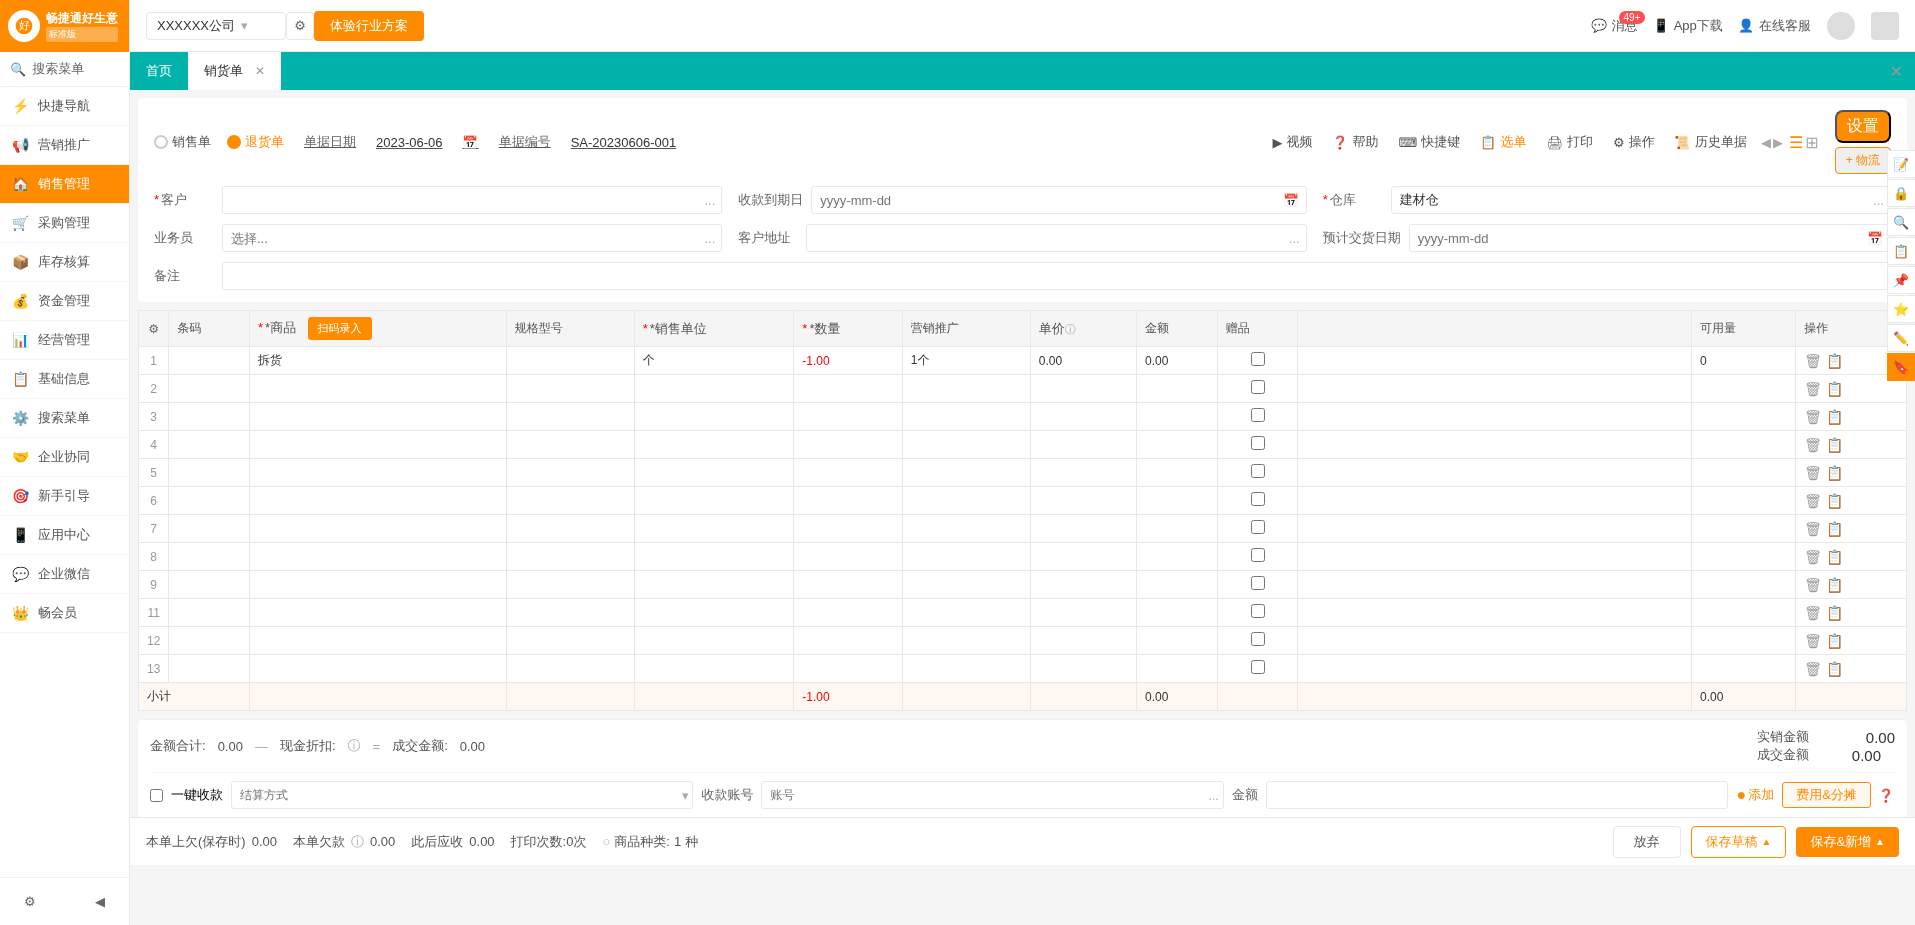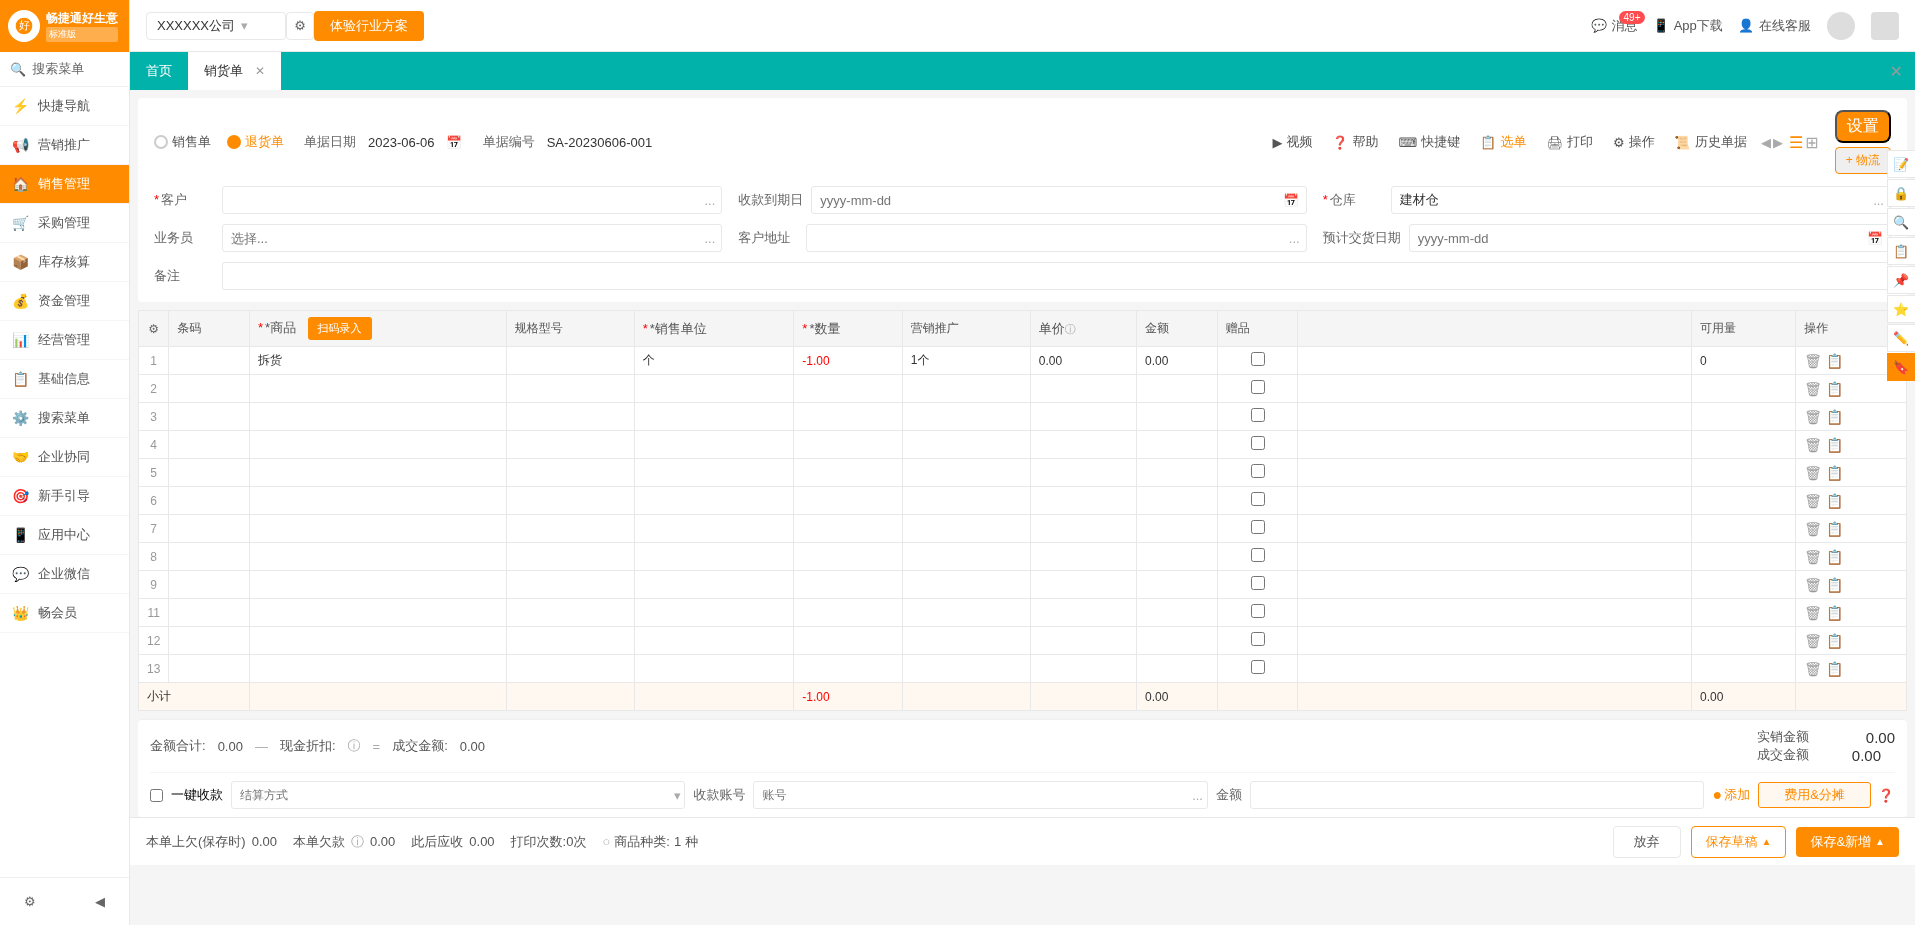--- a/index.html
+++ b/index.html
@@ -42,21 +42,21 @@
 
     
     .content { flex: 1; background: #f5f5f5; overflow: auto; display: flex; flex-direction: column; }
 
     
     .form-container { background: #fff; margin: 8px; border-radius: 4px; padding: 12px 16px; flex-shrink: 0; }
     .radio-group { display: flex; align-items: center; gap: 16px; }
     .radio-item { display: flex; align-items: center; gap: 4px; cursor: pointer; color: #555; }
     .radio-dot { width: 14px; height: 14px; border-radius: 50%; border: 2px solid #ccc; }
     .radio-dot.active { border-color: #ff8c00; background: #ff8c00; }
-    .form-field { display: flex; align-items: center; gap: 12px; color: #555; }
+    .form-field { display: flex; align-items: center; gap: 20px; color: #555; text-decoration: underline; }
     .form-field-label { color: #666; white-space: nowrap; }
     .form-field-value { color: #333; font-weight: 500; }
     .form-field-icon { color: #aaa; cursor: pointer; }
     .action-btn { display: flex; align-items: center; gap: 4px; cursor: pointer; color: #555; font-size: 12px; padding: 3px 6px; border-radius: 3px; }
     .action-btn.primary { color: #ff8c00; }
     .settings-action { background: #ff8c00; color: #fff; border-radius: 8px; padding: 4px 10px; cursor: pointer; font-size: 16px; }
     .logistics-action { border: 1px solid #ff8c00; color: #ff8c00; border-radius: 4px; padding: 4px 10px; cursor: pointer; font-size: 12px; }
 
     
     .form-rows { display: flex; flex-direction: column; gap: 10px; }
@@ -75,21 +75,21 @@
     td { border: 1px solid #e8e8e8; padding: 5px 8px; color: #333; font-size: 12px; }
     td.row-num { color: #999; text-align: center; width: 30px; }
     .subtotal-row td { background: #fff8f0; font-weight: 500; }
     .table-settings-col { width: 24px; text-align: center; cursor: pointer; color: #666; }
     .action-icons { display: flex; gap: 4px; }
 
     
     .bottom-area { background: #fff; margin: 0 8px; border-radius: 4px; padding: 8px 12px; border-top: 1px solid #f0f0f0; }
     .bottom-calc { display: flex; align-items: center; gap: 12px; color: #555; }
     .bottom-payment { display: flex; align-items: center; gap: 8px; margin-top: 8px; border-top: 1px solid #f5f5f5; padding-top: 8px; }
-    .expense-btn { border: 1px solid #ff8c00; color: #ff8c00; border-radius: 3px; padding: 3px 25px; cursor: pointer; background: #fff8f0; }
+    .expense-btn { border: 1px solid #ff8c00; color: #ff8c00; border-radius: 3px; padding: 3px 13px; cursor: pointer; background: #fff8f0; }
 
     
     .footer { height: 48px; background: #fff; border-top: 1px solid #e8e8e8; display: flex; align-items: center; padding: 0 16px; gap: 16px; flex-shrink: 0; }
     .footer-stat { display: flex; align-items: center; gap: 6px; color: #555; font-size: 12px; }
     .footer-actions { margin-left: auto; display: flex; align-items: center; gap: 10px; }
     .discard-btn { border: 1px solid #e8e8e8; background: #fff; border-radius: 4px; padding: 6px 20px; cursor: pointer; color: #555; }
     .save-draft-btn { border: 1px solid #ff8c00; background: #fff; color: #ff8c00; border-radius: 4px; padding: 6px 14px; cursor: pointer; display: flex; align-items: center; gap: 4px; }
     .save-new-btn { background: #ff8c00; color: #fff; border: none; border-radius: 4px; padding: 6px 14px; cursor: pointer; display: flex; align-items: center; gap: 4px; }
     .product-kind { display: flex; align-items: center; gap: 4px; color: #555; font-size: 12px; }
 

